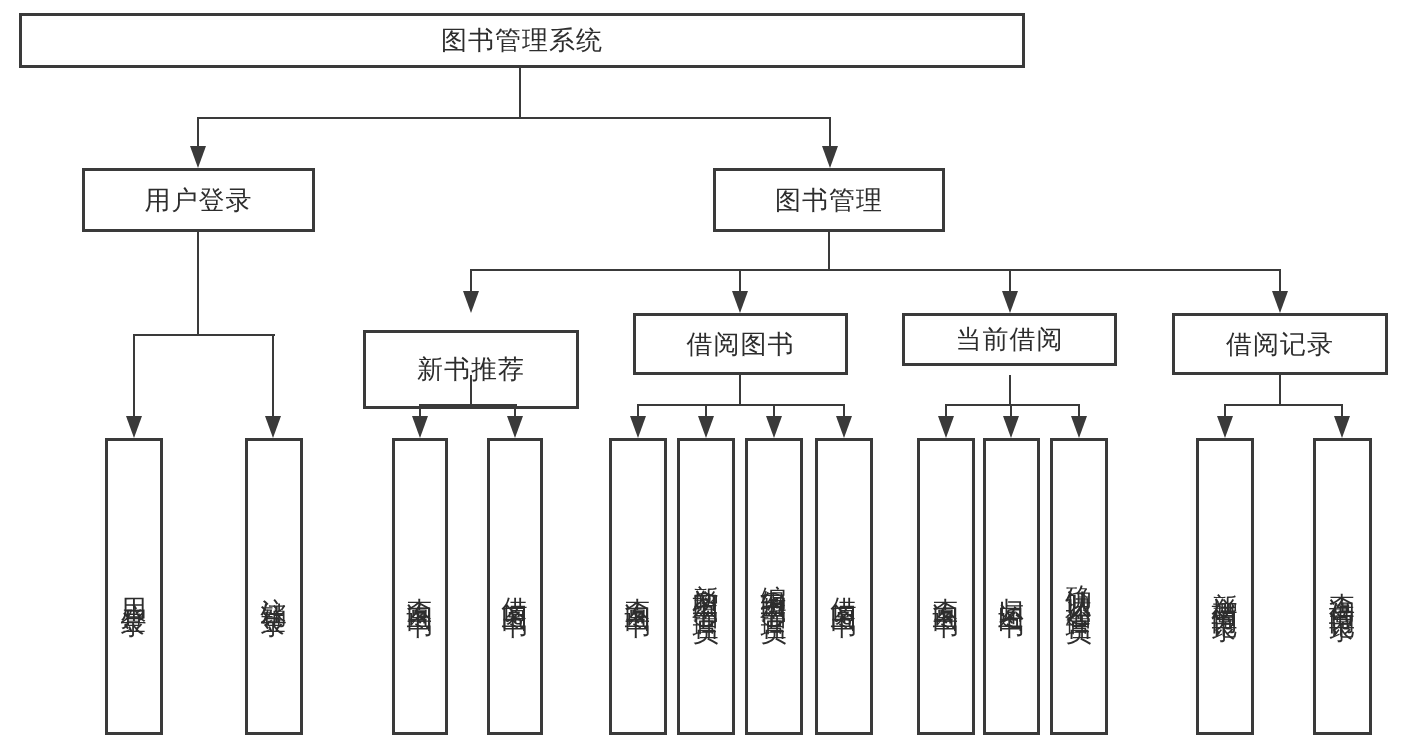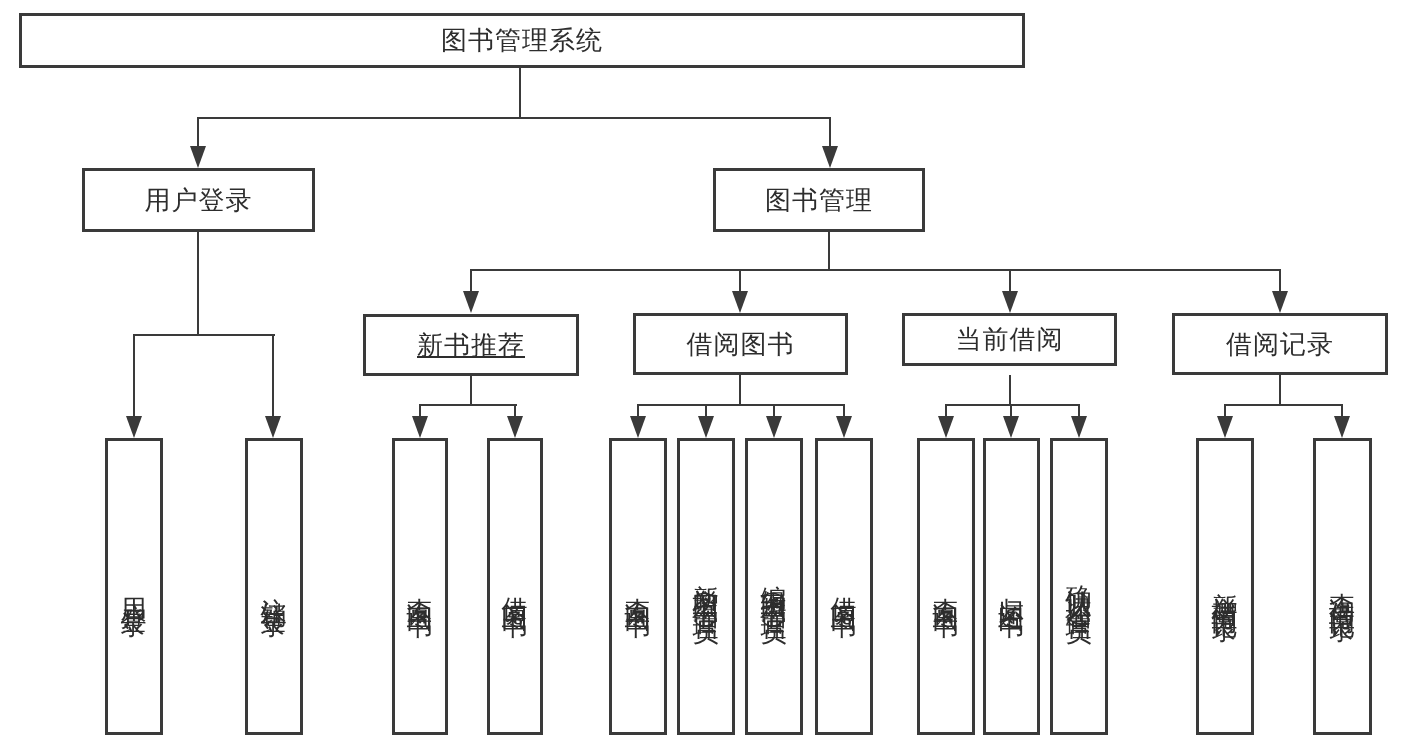--- a/index.html
+++ b/index.html
@@ -64,21 +64,21 @@
   <div class="line" style="left:519px; top:67px; width:2px; height:52px;"></div>
   <div class="line" style="left:197px; top:117px; width:634px; height:2px;"></div>
   <div class="line" style="left:197px; top:117px; width:2px; height:33px;"></div>
   <div class="arrow" style="left:190px; top:146px;"></div>
   <div class="line" style="left:829px; top:117px; width:2px; height:33px;"></div>
   <div class="arrow" style="left:822px; top:146px;"></div>
 
   <div class="box h" style="left:82px; top:168px; width:233px; height:64px;">
     <span>用户登录</span>
   </div>
-  <div class="box h" style="left:713px; top:168px; width:212px; height:64px;">
+  <div class="box h" style="left:713px; top:168px; width:232px; height:64px;">
     <span>图书管理</span>
   </div>
 
   <div class="line" style="left:197px; top:232px; width:2px; height:104px;"></div>
   <div class="line" style="left:133px; top:334px; width:142px; height:2px;"></div>
   <div class="line" style="left:133px; top:334px; width:2px; height:86px;"></div>
   <div class="arrow" style="left:126px; top:416px;"></div>
   <div class="line" style="left:272px; top:334px; width:2px; height:86px;"></div>
   <div class="arrow" style="left:265px; top:416px;"></div>
 
@@ -86,21 +86,21 @@
   <div class="line" style="left:470px; top:269px; width:811px; height:2px;"></div>
   <div class="line" style="left:470px; top:269px; width:2px; height:26px;"></div>
   <div class="arrow" style="left:463px; top:291px;"></div>
   <div class="line" style="left:739px; top:269px; width:2px; height:26px;"></div>
   <div class="arrow" style="left:732px; top:291px;"></div>
   <div class="line" style="left:1009px; top:269px; width:2px; height:26px;"></div>
   <div class="arrow" style="left:1002px; top:291px;"></div>
   <div class="line" style="left:1279px; top:269px; width:2px; height:26px;"></div>
   <div class="arrow" style="left:1272px; top:291px;"></div>
 
-  <div class="box h" style="left:363px; top:314px; width:216px; height:62px;text-decoration:underline;">
+  <div class="box h" style="left:363px; top:330px; width:216px; height:79px;">
     <span>新书推荐</span>
   </div>
   <div class="box h" style="left:633px; top:313px; width:215px; height:62px;">
     <span>借阅图书</span>
   </div>
   <div class="box h" style="left:902px; top:313px; width:215px; height:53px;">
     <span>当前借阅</span>
   </div>
   <div class="box h" style="left:1172px; top:313px; width:216px; height:62px;">
     <span>借阅记录</span>

